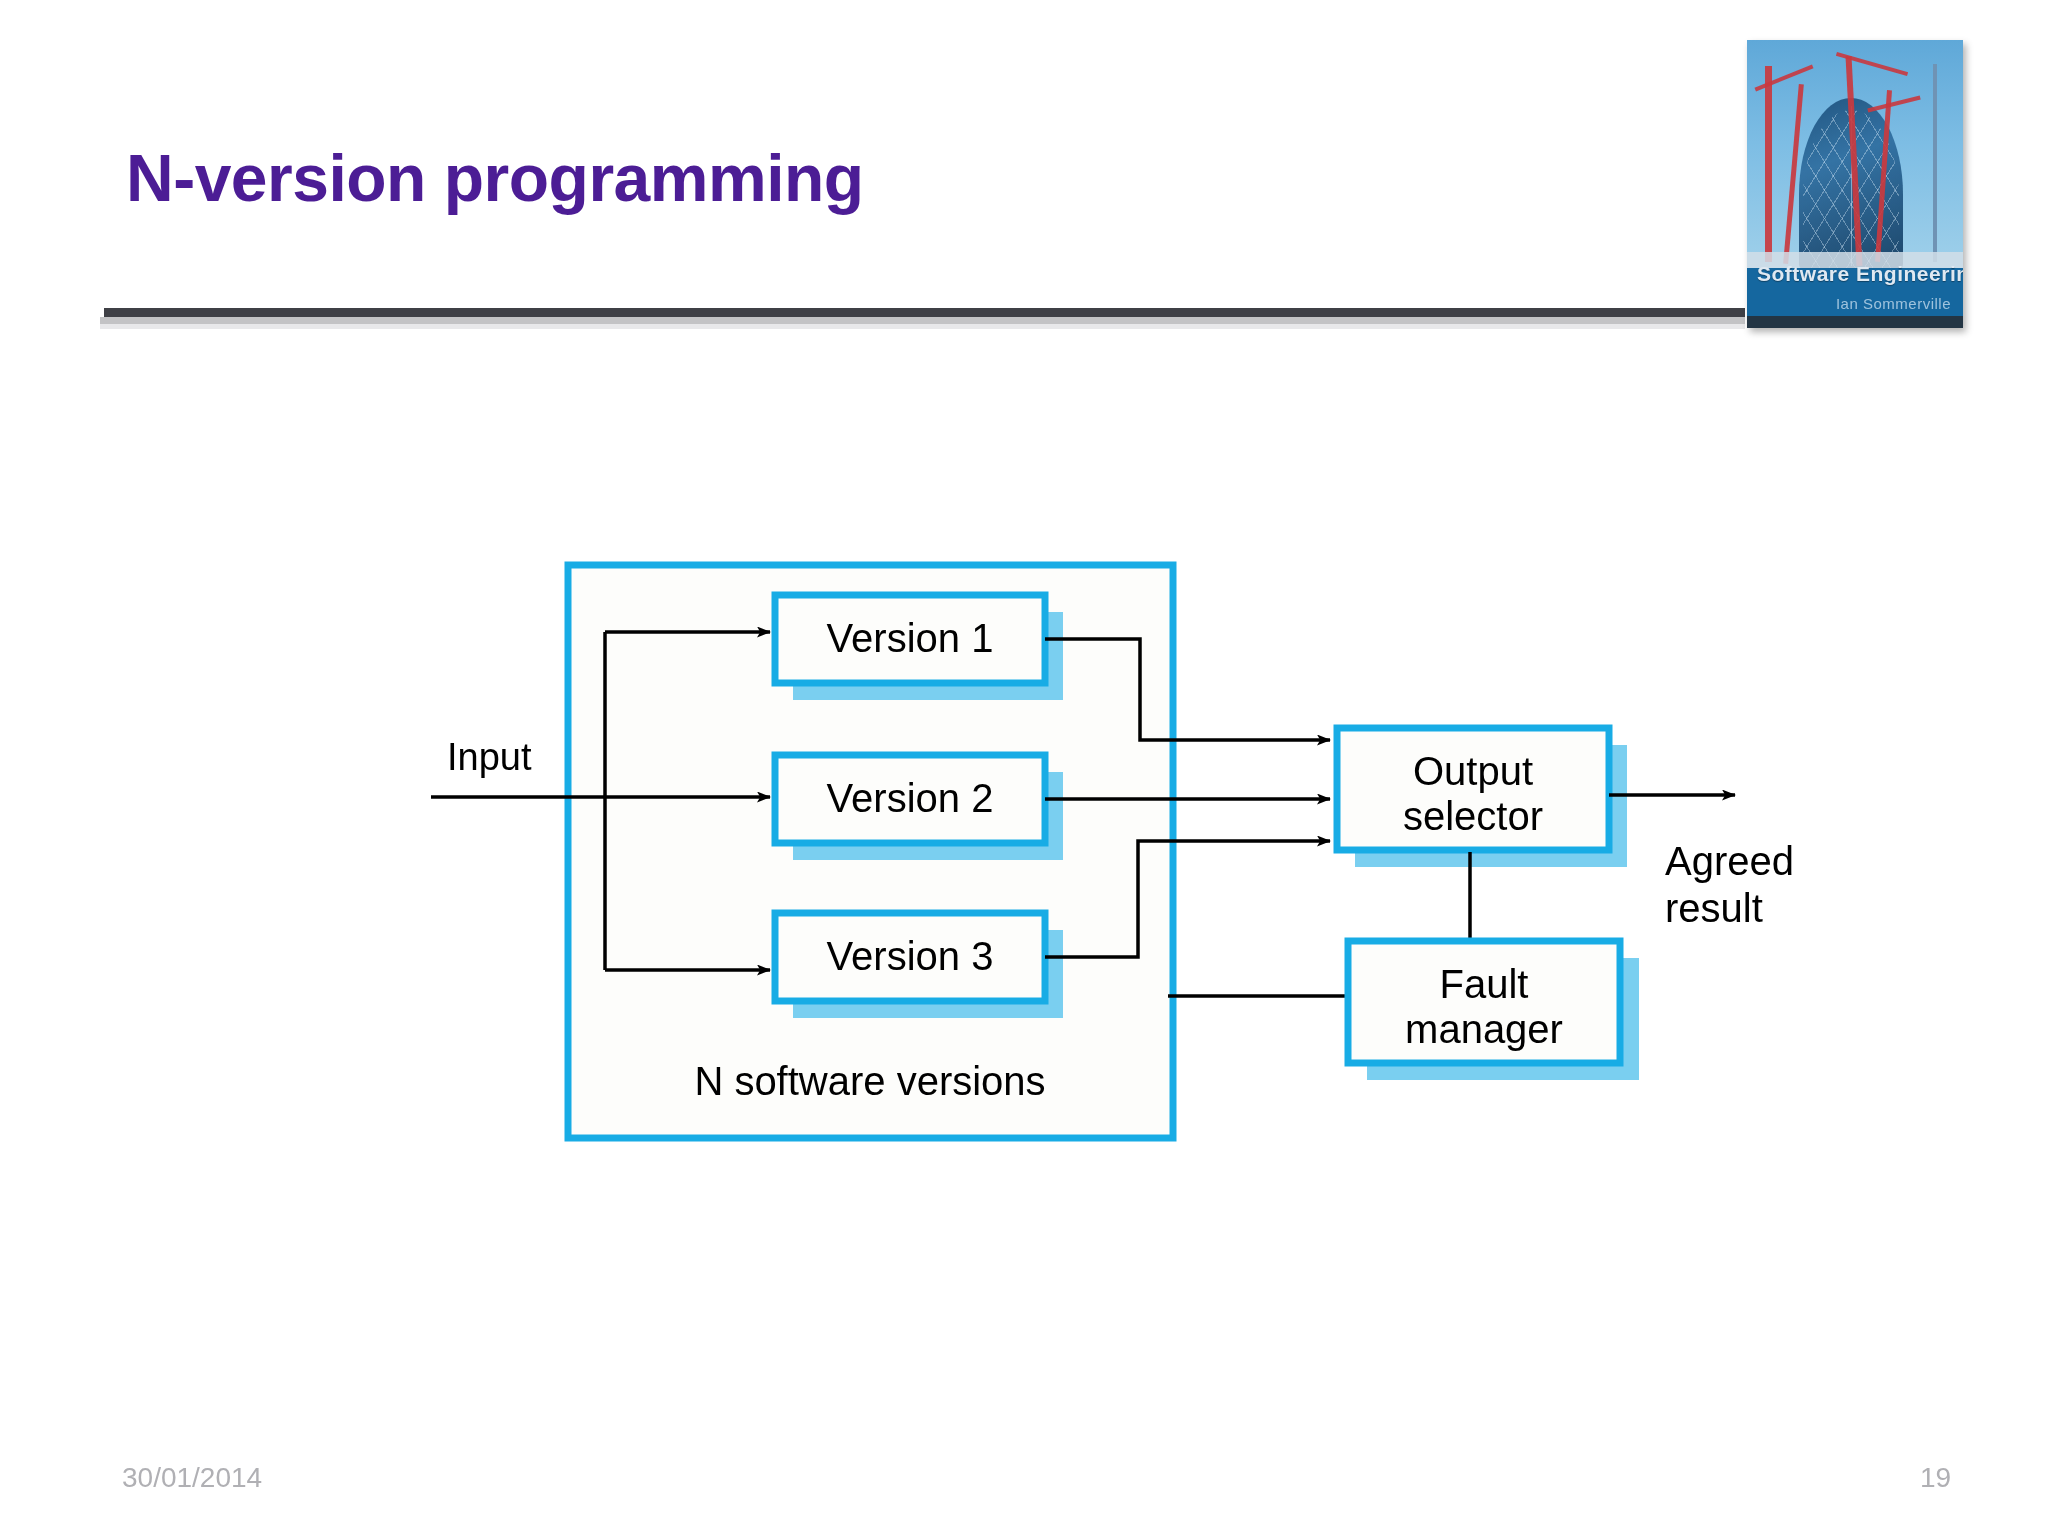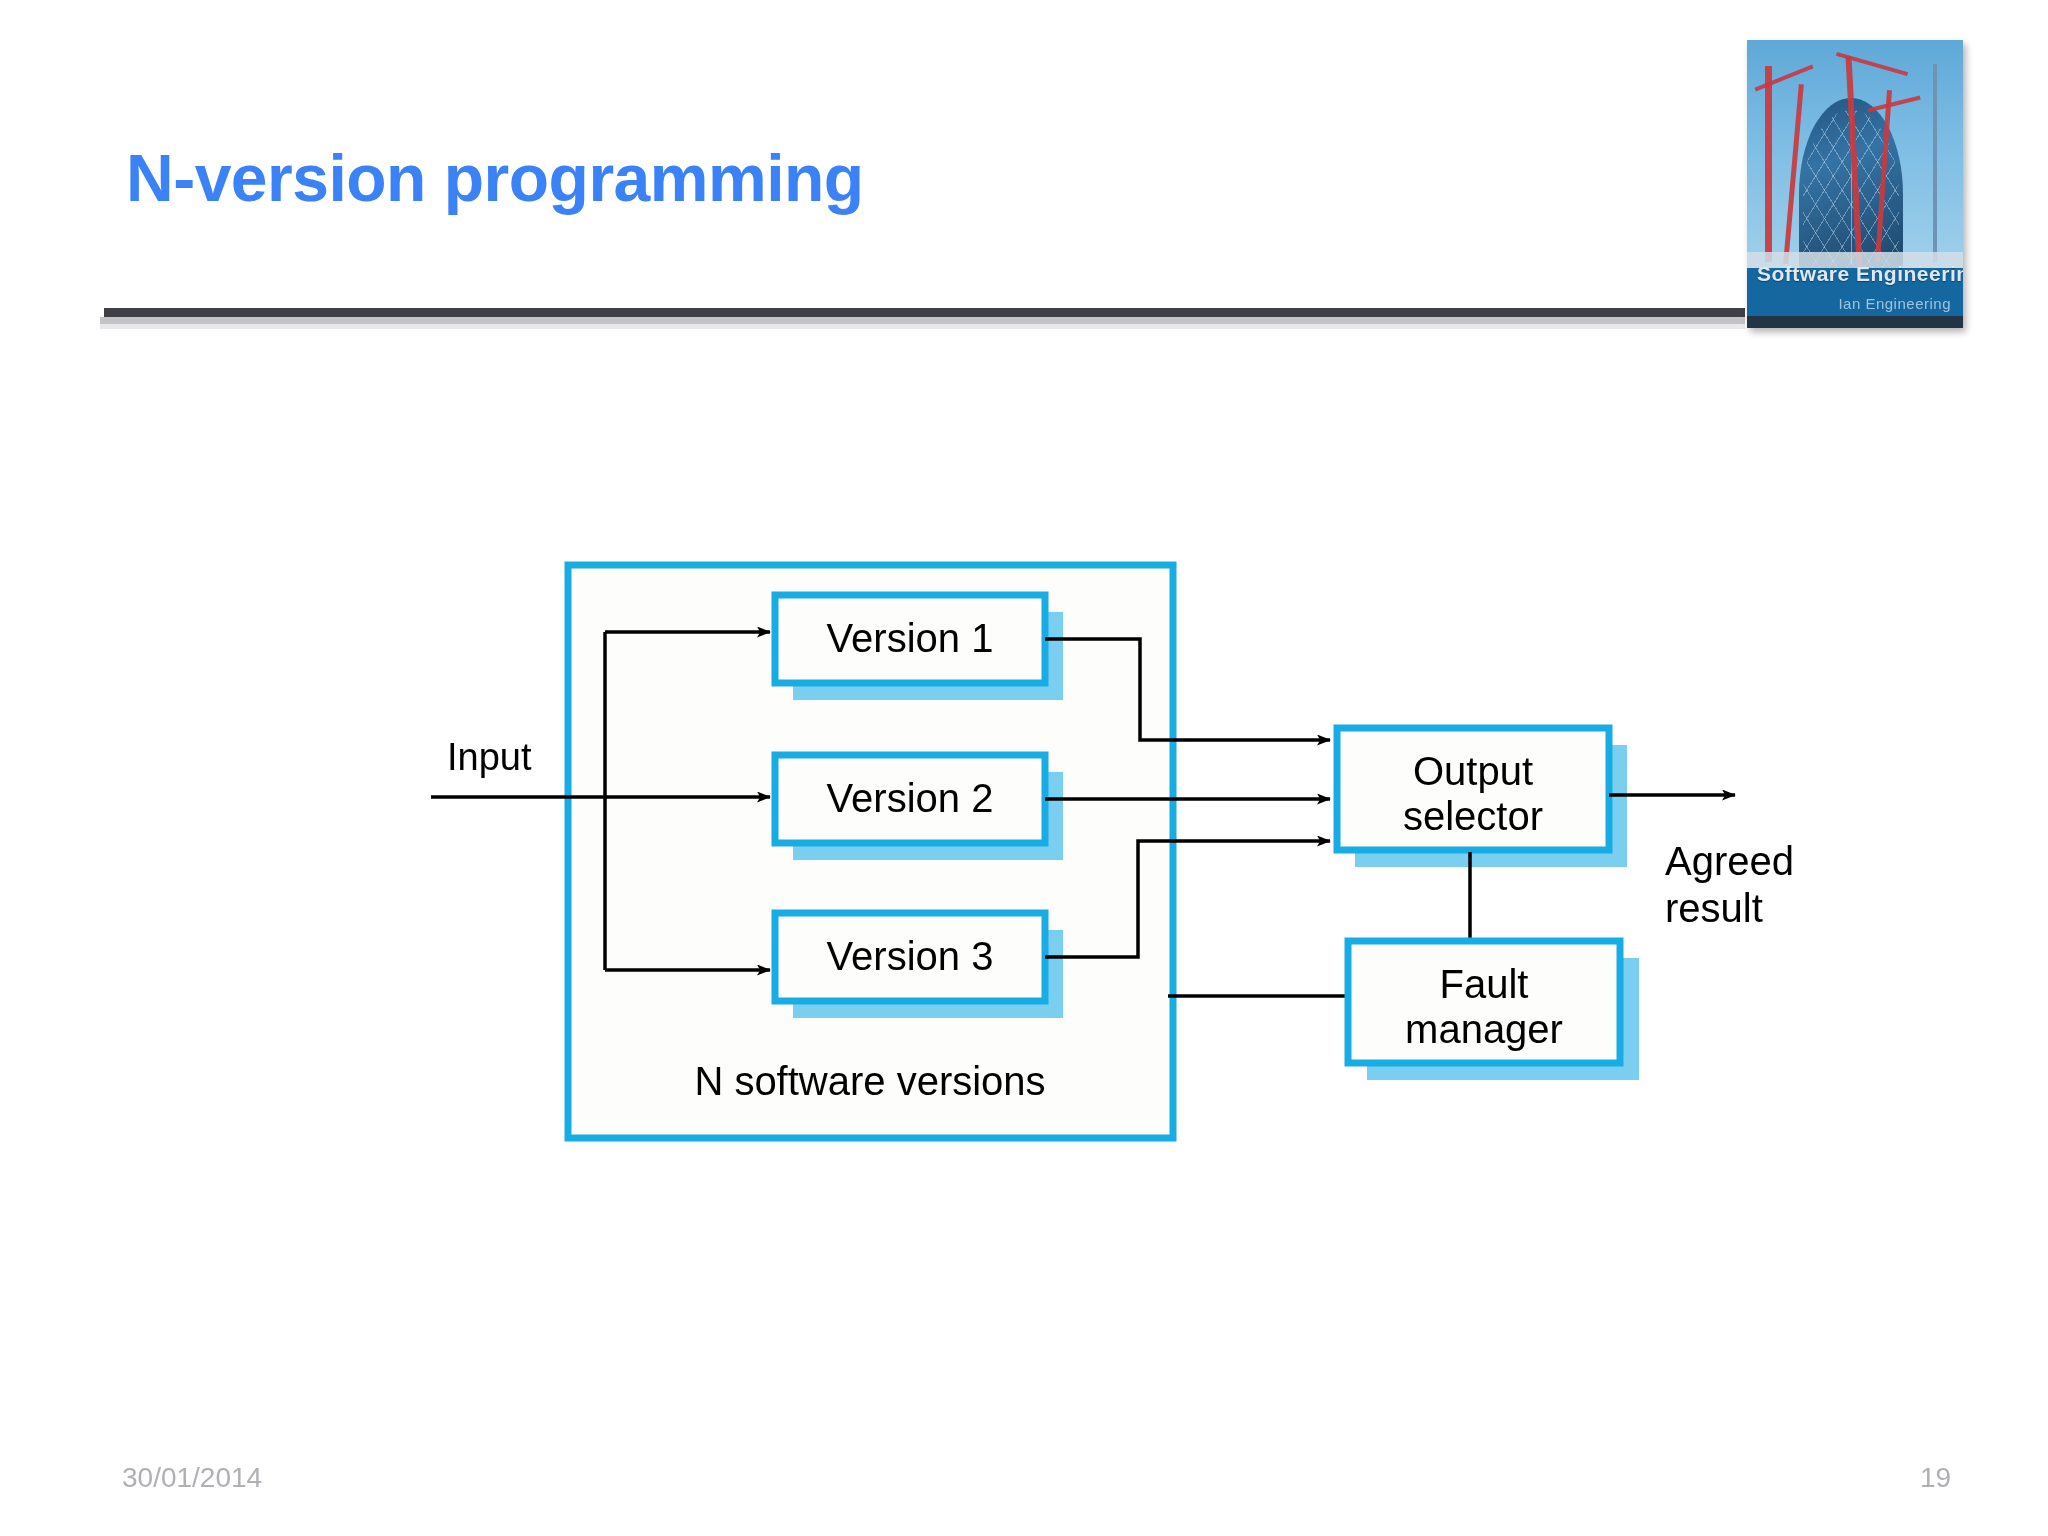--- a/index.html
+++ b/index.html
@@ -19,21 +19,21 @@
     overflow: hidden;
   }
 
   
   #slide-title {
     position: absolute;
     left: 126px;
     top: 140px;
     font-size: 66px;
     font-weight: bold;
-    color: #3b82f6;
+    color: #4c1d95;
     letter-spacing: -0.5px;
     white-space: nowrap;
   }
   #title-rule {
     position: absolute;
     left: 100px;
     top: 308px;
     width: 1645px;
     height: 12px;
   }
@@ -213,21 +213,21 @@
     <div class="crane c1"></div>
     <div class="crane c2"></div>
     <div class="crane c3"></div>
     <div class="crane c4"></div>
     <div class="crane-arm a1"></div>
     <div class="crane-arm a2"></div>
     <div class="crane-arm a3"></div>
     <div class="bc-ground"></div>
     <div class="bc-band"></div>
     <div class="bc-title">Software Engineering</div>
-    <div class="bc-author">Ian Engineering</div>
+    <div class="bc-author">Ian Sommerville</div>
     <div class="bc-footer"></div>
   </div>
 
   <div id="diagram">
     <svg width="2048" height="1536" viewBox="0 0 2048 1536" xmlns="http://www.w3.org/2000/svg">
 
       <defs>
         <marker id="arrowhead" markerWidth="14" markerHeight="11" refX="13" refY="5.5" orient="auto" markerUnits="userSpaceOnUse">
           <path d="M0,0 L14,5.5 L0,11 L3.2,5.5 Z" fill="#000000"></path>
         </marker>

